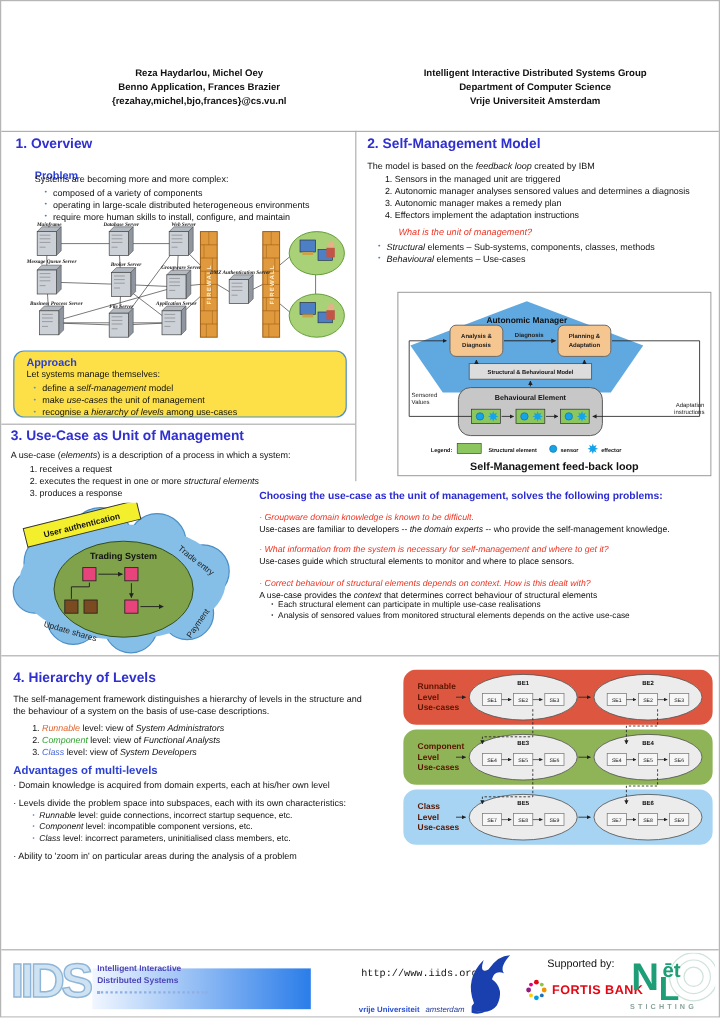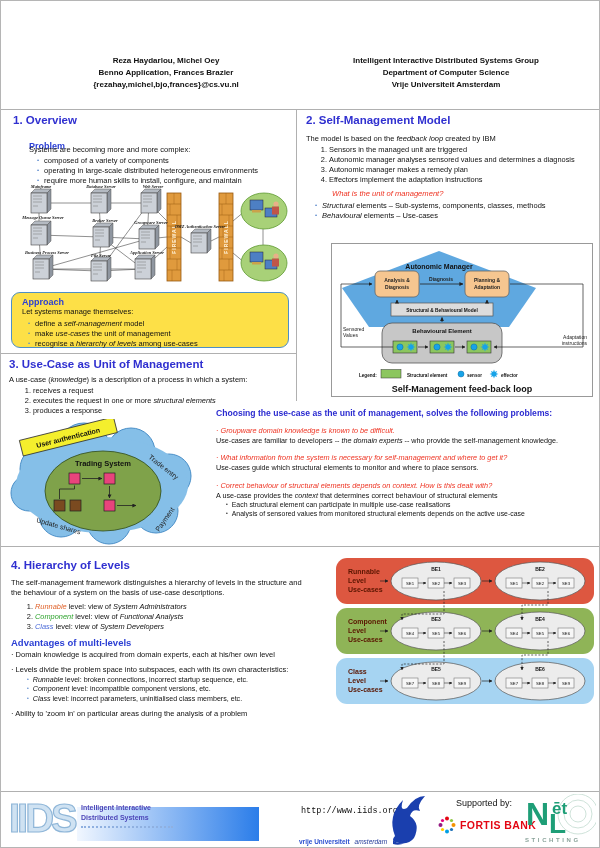--- a/index.html
+++ b/index.html
@@ -214,21 +214,21 @@
       <circle cx="130" cy="131" r="3" fill="#17a3e8" stroke="#0b6aa0" stroke-width=".5"></circle>
       <text x="136" y="133.5" font-size="4.6" font-weight="bold" fill="#111">sensor</text>
       <use href="#fb-eff" x="163" y="131"></use>
       <text x="170" y="133.5" font-size="4.6" font-weight="bold" fill="#111">effector</text>
     </g>
     <text x="131" y="149" text-anchor="middle" font-size="9" font-weight="bold" fill="#111">Self-Management feed-back loop</text>
   </svg>
 
   <div class="abs sechead" style="left:8px;top:357px;">3. Use-Case as Unit of Management</div>
   <div class="abs body-t" style="left:8px;top:374px;width:330px;">
-    <span>A use-case (</span><i>knowledge</i><span>) is a description of a process in which a system:</span>
+    <span>A use-case (</span><i>elements</i><span>) is a description of a process in which a system:</span>
   </div>
   <ol class="abs num" style="left:16px;top:383px;width:300px;">
     <li><span>receives a request</span><i></i></li>
     <li><span>executes the request in one or more </span><i>structural elements</i></li>
     <li><span>produces a response</span><i></i></li>
   </ol>
 
   <svg class="abs" style="left:8px;top:418px;" width="190" height="126" viewBox="0 0 190 126">
     <defs>
         <marker id="cl-ar" markerWidth="5" markerHeight="5" refX="4.5" refY="2.5" orient="auto">
@@ -292,21 +292,21 @@
   <div class="abs body-t" style="left:10px;top:577px;width:296px;">The self-management framework distinguishes a hierarchy of levels in the structure and the behaviour of a system on the basis of use-case descriptions.</div>
   <ol class="abs num" style="left:18px;top:599px;width:300px;">
     <li><i class="lv0">Runnable</i><span> level: view of </span><i>System Administrators</i></li>
     <li><i class="lv1">Component</i><span> level: view of </span><i>Functional Analysts</i></li>
     <li><i class="lv2">Class</i><span> level: view of </span><i>System Developers</i></li>
   </ol>
   <div class="abs subhead" style="left:10px;top:636px;font-size:9.5px;">Advantages of multi-levels</div>
   <div class="abs advb" style="left:10px;top:649px;width:330px;">Domain knowledge is acquired from domain experts, each at his/her own level</div>
   <div class="abs advb" style="left:10px;top:664px;width:335px;">Levels divide the problem space into subspaces, each with its own characteristics:</div>
   <ul class="abs chars" style="left:16px;top:674px;width:330px;">
-    <li><i>Runnable</i><span> level: broken connections, incorrect startup sequence, etc.</span></li>
+    <li><i>Runnable</i><span> level: guide connections, incorrect startup sequence, etc.</span></li>
     <li><i>Component</i><span> level: incompatible component versions, etc.</span></li>
     <li><i>Class</i><span> level: incorrect parameters, uninitialised class members, etc.</span></li>
   </ul>
   <div class="abs advb" style="left:10px;top:708px;width:330px;">Ability to 'zoom in' on particular areas during the analysis of a problem</div>
 
   <svg class="abs" style="left:335px;top:557px;" width="258" height="148" viewBox="0 0 258 148">
     <defs>
         <marker id="hy-ar" markerWidth="5" markerHeight="5" refX="4.5" refY="2.5" orient="auto">
           <path d="M0 0L5 2.5L0 5z" fill="#222"></path>
         </marker>

